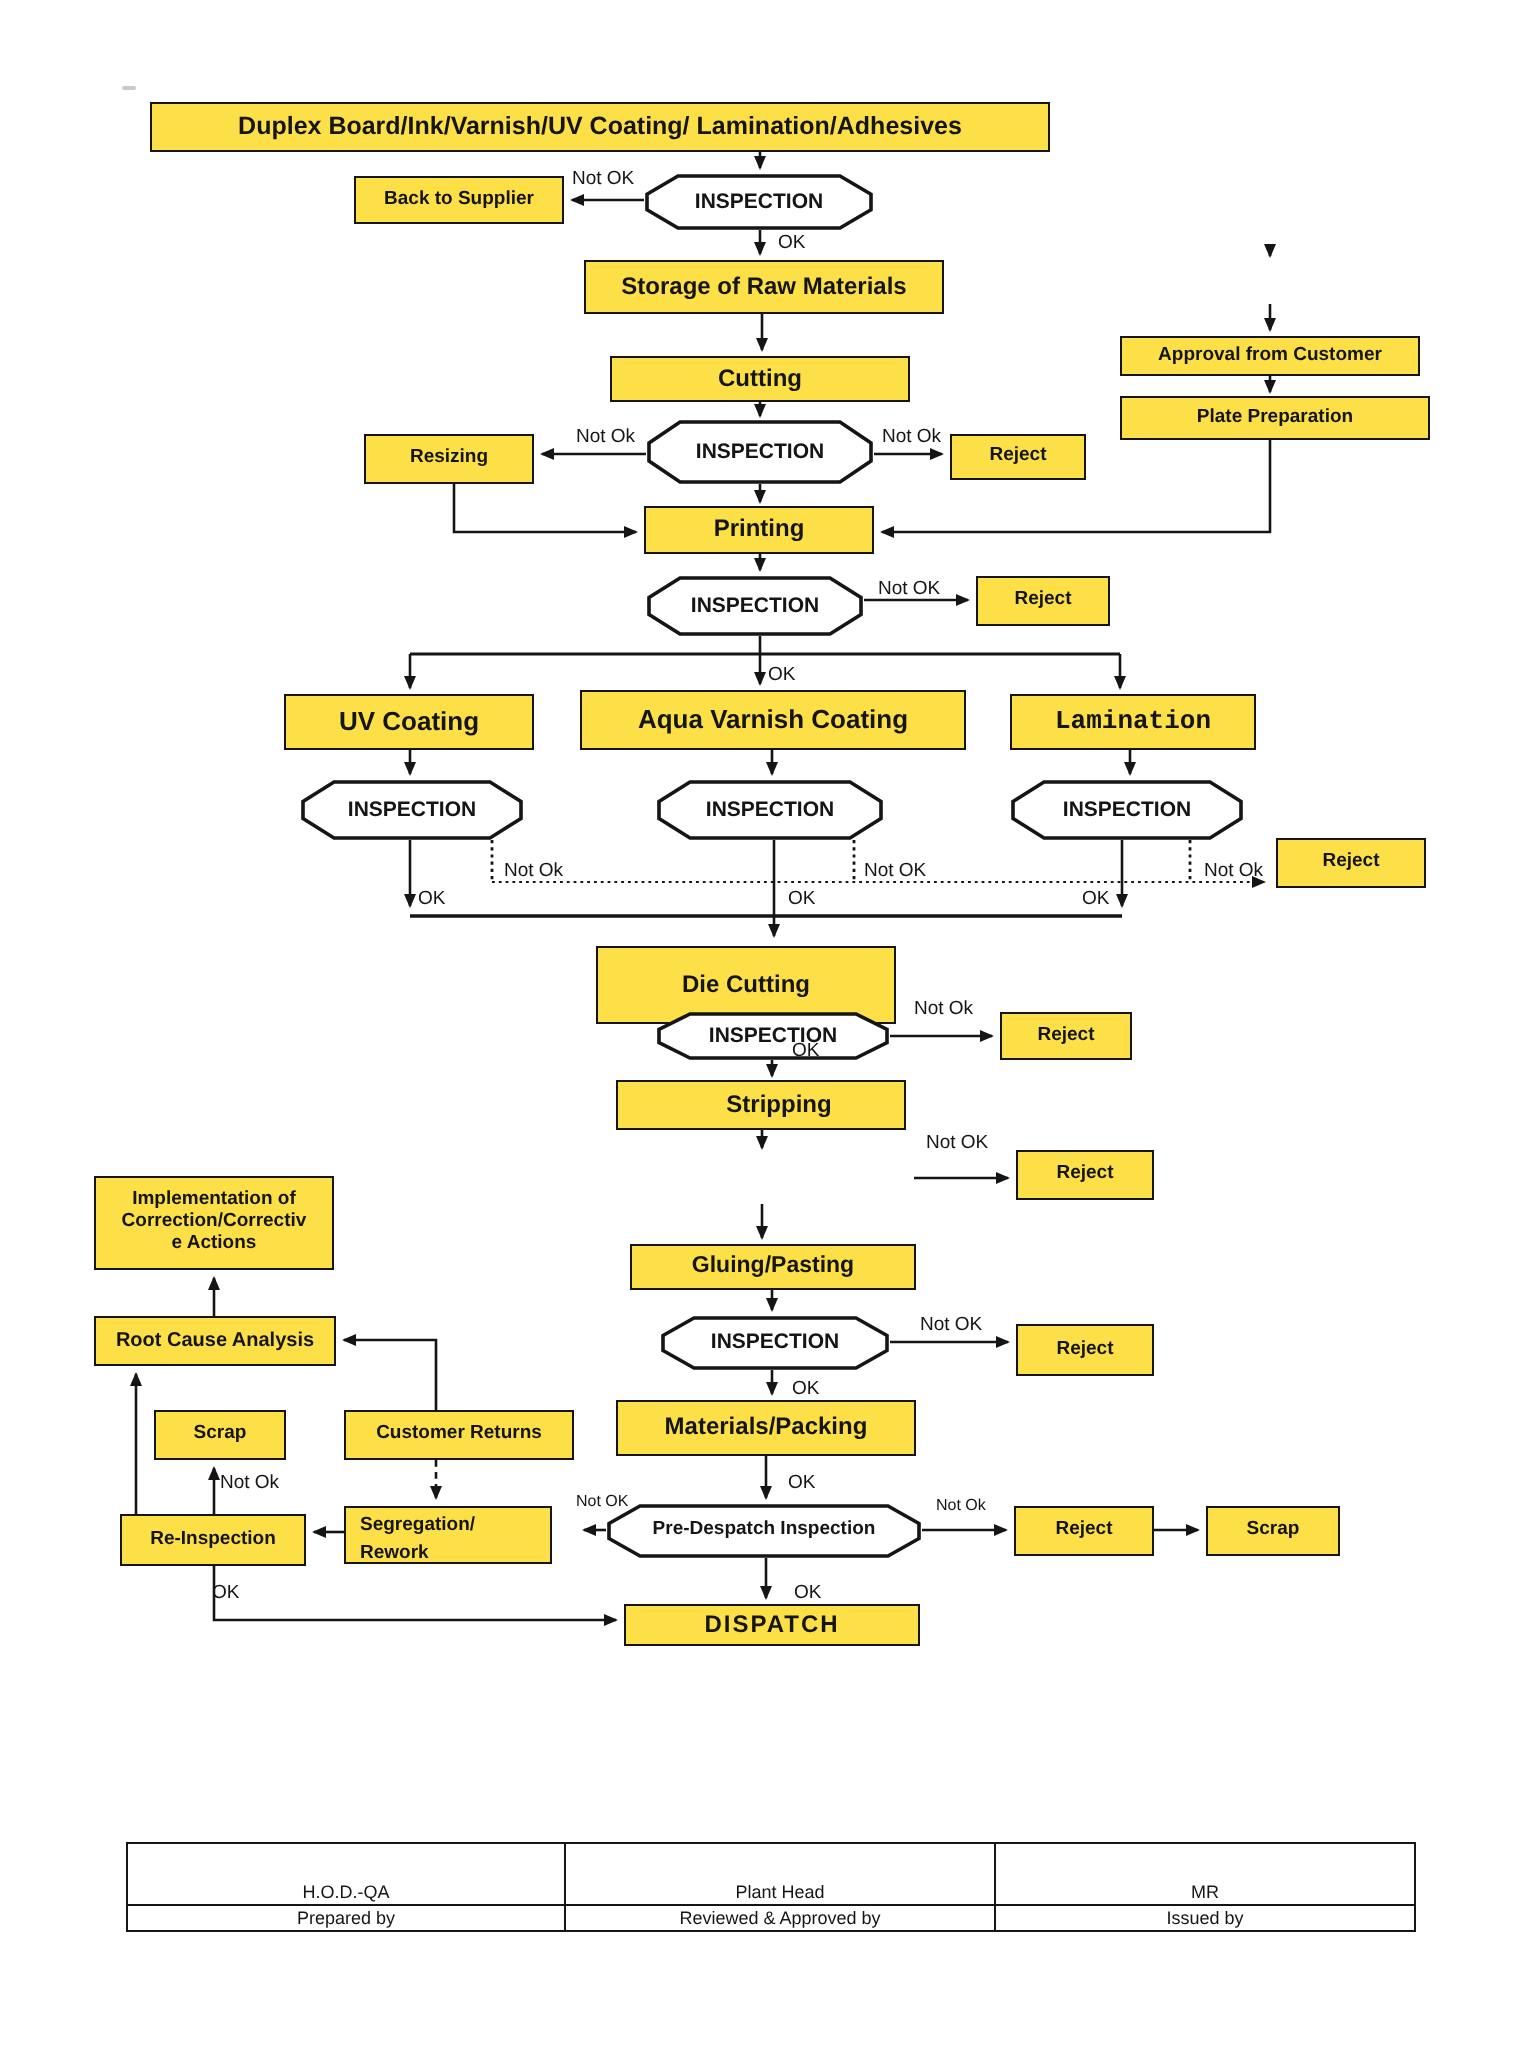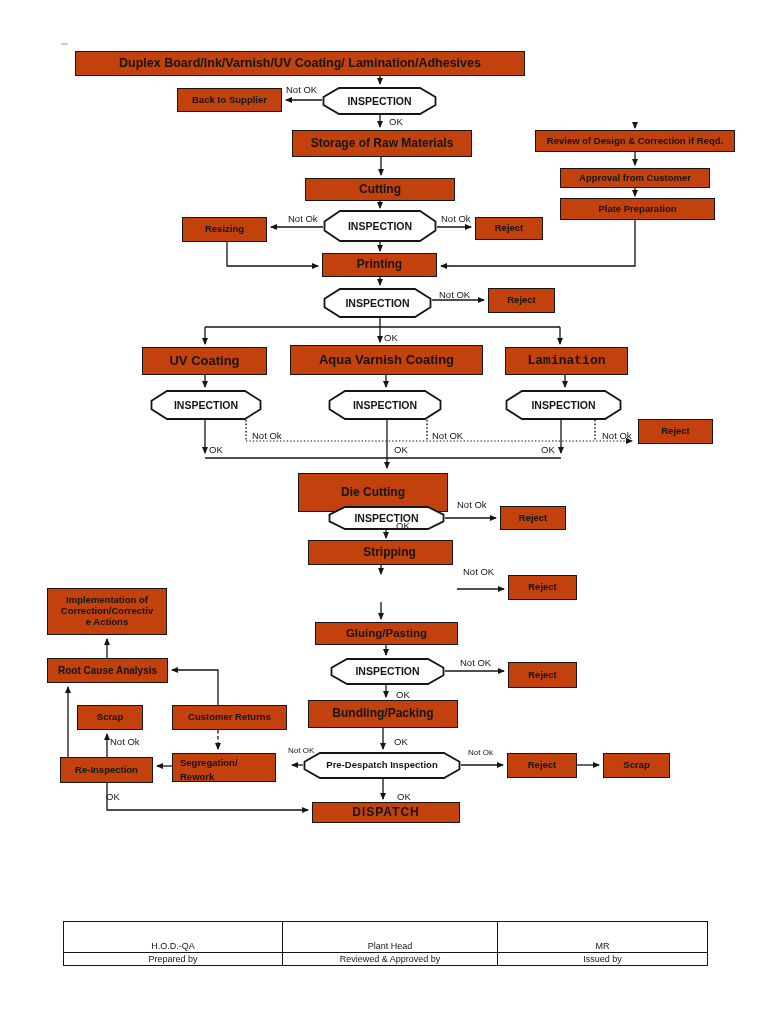--- a/index.html
+++ b/index.html
@@ -1,18 +1,18 @@
 <!DOCTYPE html>
 <html><head>
 <meta charset="utf-8">
 <style>
   html,body{margin:0;padding:0;background:#fff;}
   .page{position:relative;width:768px;height:1024px;background:#fff;overflow:hidden;
         font-family:"Liberation Sans", sans-serif;color:#151515;}
-  .node{position:absolute;box-sizing:border-box;border:1.6px solid #151515;background:#c2410c;
+  .node{position:absolute;box-sizing:border-box;border:1.6px solid #151515;background:#fde047;
         display:flex;align-items:center;justify-content:center;text-align:center;
         font-weight:bold;line-height:1.15;}
   .big{font-size:12px;}
   .xl{font-size:13px;}
   .med{font-size:9.5px;}
   .small{font-size:9px;}
   .oct{border:none;background:transparent;}
   .oct .lbl{position:relative;z-index:2;}
   .oct svg{position:absolute;left:0;top:0;z-index:1;}
   .elbl{position:absolute;font-size:9.5px;font-weight:normal;white-space:nowrap;z-index:3;}
@@ -118,23 +118,20 @@
   <div class="node med" style="left:177px;top:88px;width:105px;height:24px;">
       <span>Back to Supplier</span>
     </div>
   <div class="node oct med" style="left:322px;top:87px;width:115px;height:28px;font-size:10.5px;">
       <svg width="115" height="28">
         <polygon points="17,1 98,1 113.5,10.08 113.5,17.92 98,27 17,27 1.5,17.92 1.5,10.08" fill="#ffffff" stroke="#151515" stroke-width="1.8"></polygon>
       </svg>
       <span class="lbl">INSPECTION</span>
     </div>
 
-  <div class="node small" style="left:535px;top:130px;width:200px;height:22px;font-size:9.5px;">
-      <span>Review of Design &amp; Correction if Reqd.</span>
-    </div>
   <div class="node small" style="left:560px;top:168px;width:150px;height:20px;font-size:9.5px;">
       <span>Approval from Customer</span>
     </div>
   <div class="node small" style="left:560px;top:198px;width:155px;height:22px;font-size:9.5px;">
       <span>Plate Preparation</span>
     </div>
 
   <div class="node big" style="left:292px;top:130px;width:180px;height:27px;">
       <span>Storage of Raw Materials</span>
     </div>
@@ -227,21 +224,21 @@
       <svg width="115" height="27">
         <polygon points="17,1 98,1 113.5,9.719999999999999 113.5,17.28 98,26 17,26 1.5,17.28 1.5,9.719999999999999" fill="#ffffff" stroke="#151515" stroke-width="1.8"></polygon>
       </svg>
       <span class="lbl">INSPECTION</span>
     </div>
   <div class="node med" style="left:508px;top:662px;width:69px;height:26px;">
       <span>Reject</span>
     </div>
 
   <div class="node big" style="left:308px;top:700px;width:150px;height:28px;">
-      <span>Bundling/Packing</span>
+      <span>Materials/Packing</span>
     </div>
 
   <div class="node small multiline" style="left:47px;top:588px;width:120px;height:47px;font-size:9.5px;">
     <div>
       <span>Implementation of</span>
       <span>Correction/Correctiv</span>
       <span>e Actions</span>
     </div>
   </div>
   <div class="node med" style="left:47px;top:658px;width:121px;height:25px;font-size:10px;">

